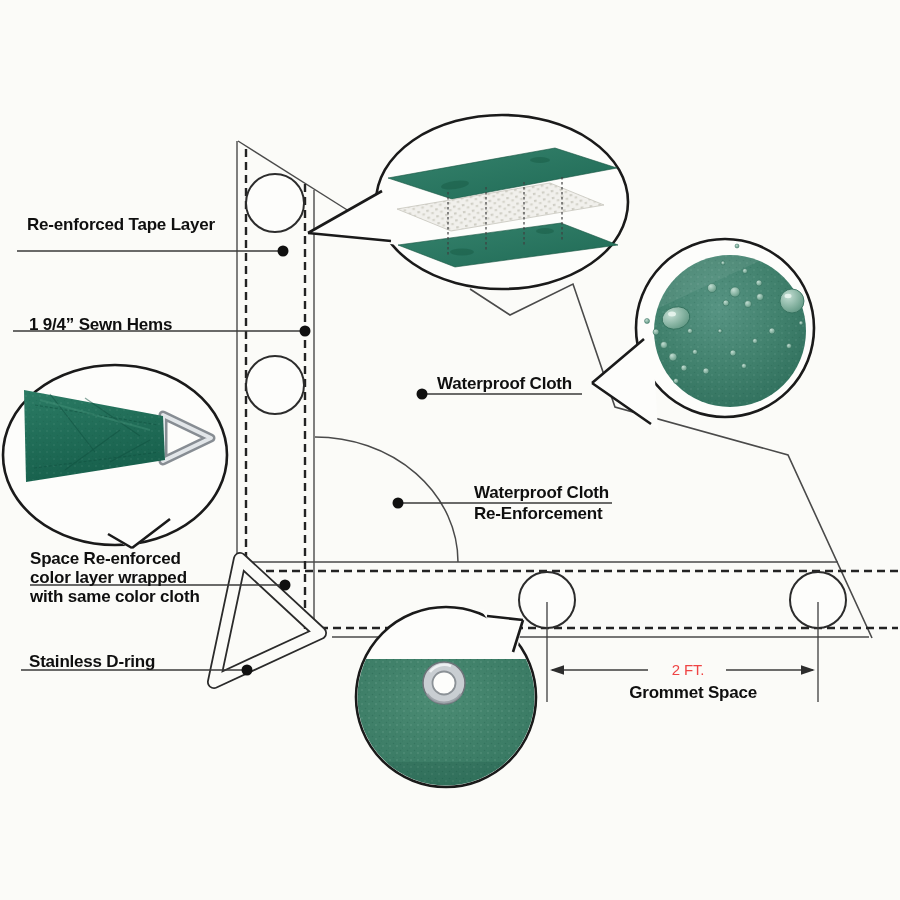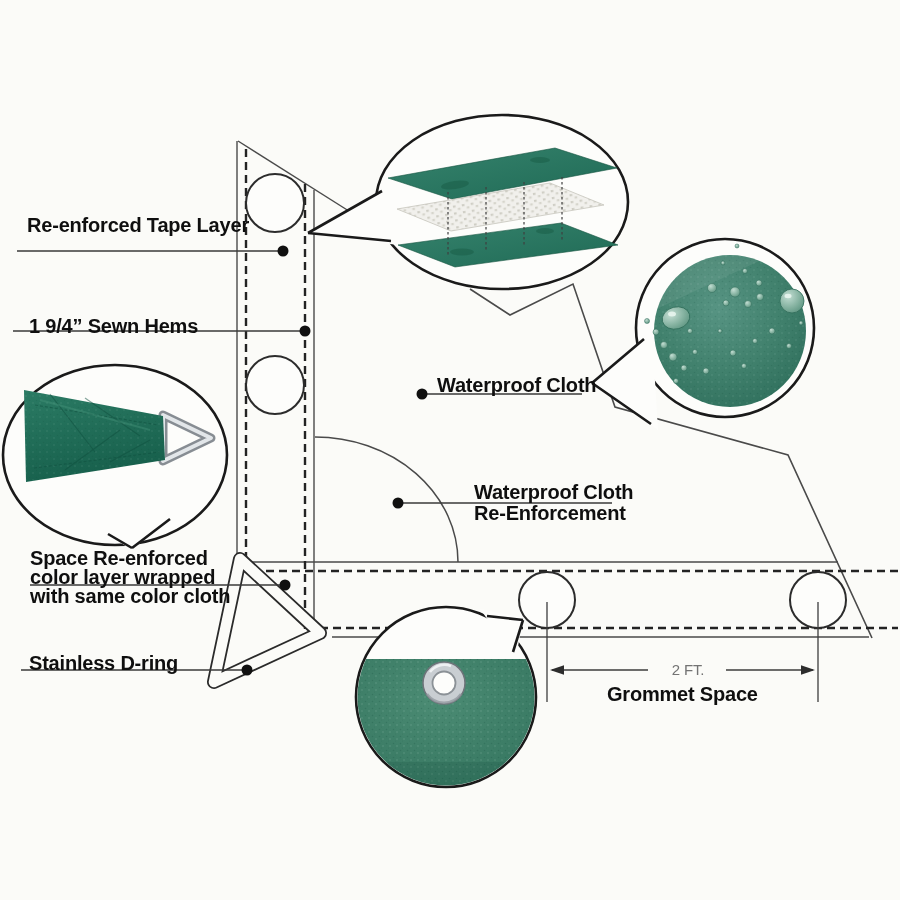--- a/index.html
+++ b/index.html
@@ -1,29 +1,29 @@
 <!DOCTYPE html>
 <html style="--page_bg: #fbfbf8; --fabric_green: #2e7d67; --fabric_green_dark: #1e6a55; --water_fabric_green: #43826e; --grommet_fabric_green: #3f8069; --line_dark: #1d1d1d; --metal_gray: #9aa0a6;"><head>
 <meta charset="utf-8">
 <style>
   html,body{margin:0;padding:0;}
   body{width:900px;height:900px;position:relative;background:var(--page_bg,#fbfbf8);
        font-family:"Liberation Sans",sans-serif;overflow:hidden;}
   #art{position:absolute;left:0;top:0;}
-  .lbl{position:absolute;font-weight:bold;font-size:20px;color:#0f0f0f;
+  .lbl{position:absolute;font-weight:bold;font-size:17px;color:#0f0f0f;
        letter-spacing:-0.2px;white-space:nowrap;}
   .lbl .ln{display:block;}
   .tape{left:27px;top:214px;line-height:22px;}
   .hems{left:29px;top:315px;}
   .wcloth{left:437px;top:374px;}
   .reenf{left:474px;top:482px;line-height:21px;}
   .double{left:30px;top:549px;line-height:19px;}
   .dring{left:29px;top:652px;}
-  .dim{left:655px;top:661px;width:66px;text-align:center;font-weight:normal;font-size:15px;color:#737373;}
-  .gspace{left:607px;top:683px;width:150px;text-align:center;}
+  .dim{left:655px;top:661px;width:66px;text-align:center;font-weight:normal;font-size:15px;color:#ef4444;}
+  .gspace{left:607px;top:683px;width:150px;text-align:right;}
 </style>
 </head>
 <body>
 
 <svg id="art" width="900" height="900" viewBox="0 0 900 900">
   <defs>
     <linearGradient id="sheet" x1="0" y1="0" x2="1" y2="1">
       <stop offset="0" stop-color="#36836d"></stop>
         <stop offset="1" stop-color="#1f6a55"></stop>
     </linearGradient>

